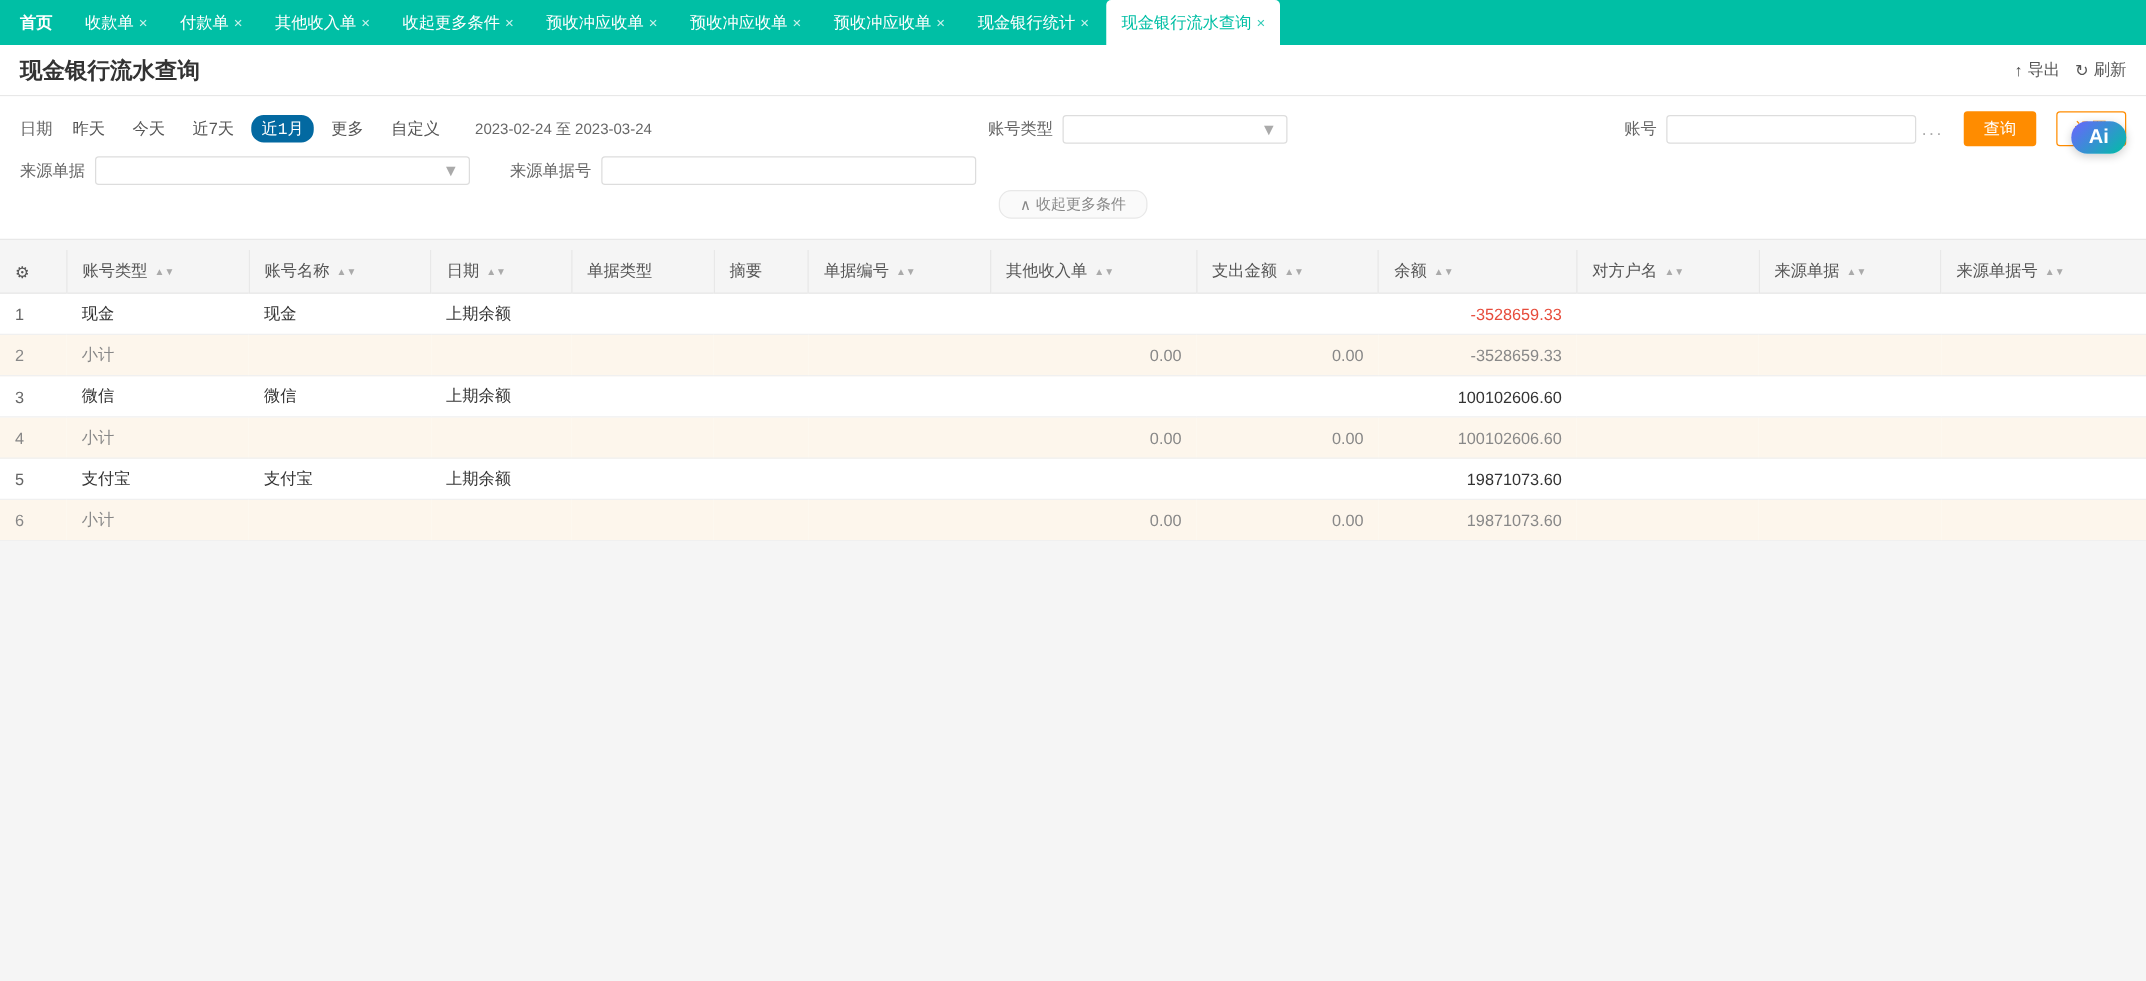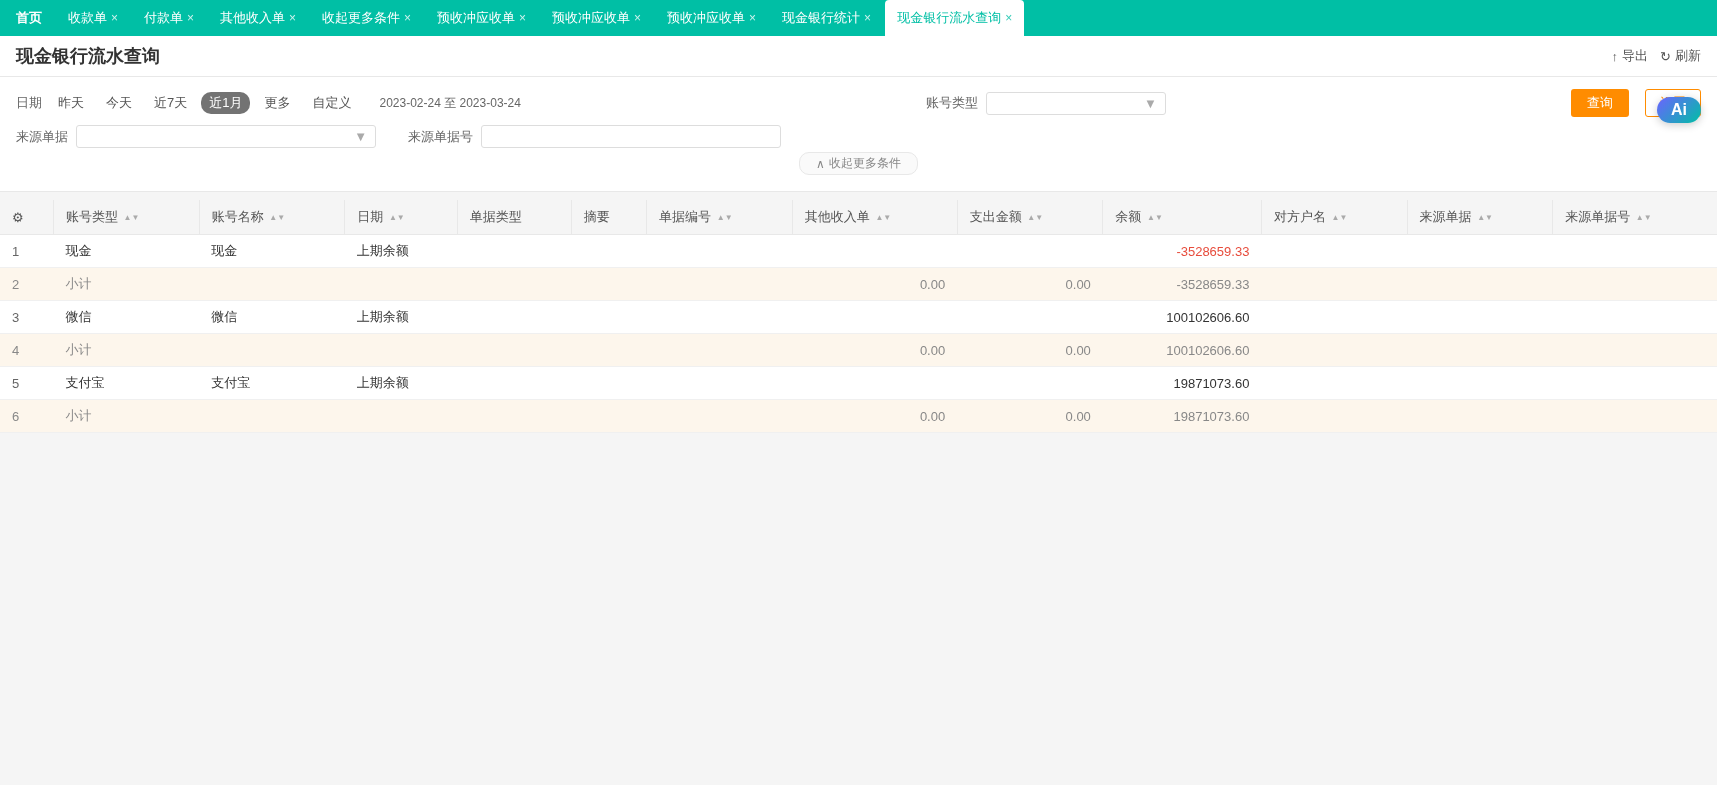--- a/index.html
+++ b/index.html
@@ -93,23 +93,24 @@
       gap: 6px;
     }
     .date-option {
       padding: 2px 8px;
       border-radius: 3px;
       cursor: pointer;
       color: #555;
       font-size: 13px;
     }
     .date-option.active {
-      background: #737373;
+      background: #0369a1;
       color: #fff;
       border-radius: 10px;
+      font-family: Liberation Mono, monospace;
     }
     .date-range {
       font-size: 12px;
       color: #666;
       margin-left: 4px;
     }
     .filter-select {
       display: flex;
       align-items: center;
       border: 1px solid #ddd;
@@ -328,20 +329,27 @@
     <div class="filter-group">
       <span class="filter-label">账号类型</span>
       <div class="filter-select" style="min-width:180px;">
         <span></span>
         <span class="chevron-icon">▼</span>
       </div>
     </div>
 
     <div style="flex:1"></div>
 
+    <div class="filter-group">
+      <span class="filter-label">账号</span>
+      <div style="display:flex;align-items:center;gap:4px;">
+        <input class="filter-input" style="min-width: 200px;">
+        <span class="more-btn">...</span>
+      </div>
+    </div>
 
     <button class="query-btn">查询</button>
     <button class="settings-btn">设置</button>
   </div>
 
   <div class="filter-row2">
     <div class="filter-group">
       <span class="filter-label">来源单据</span>
       <div class="filter-select" style="min-width:300px;">
         <span></span>

